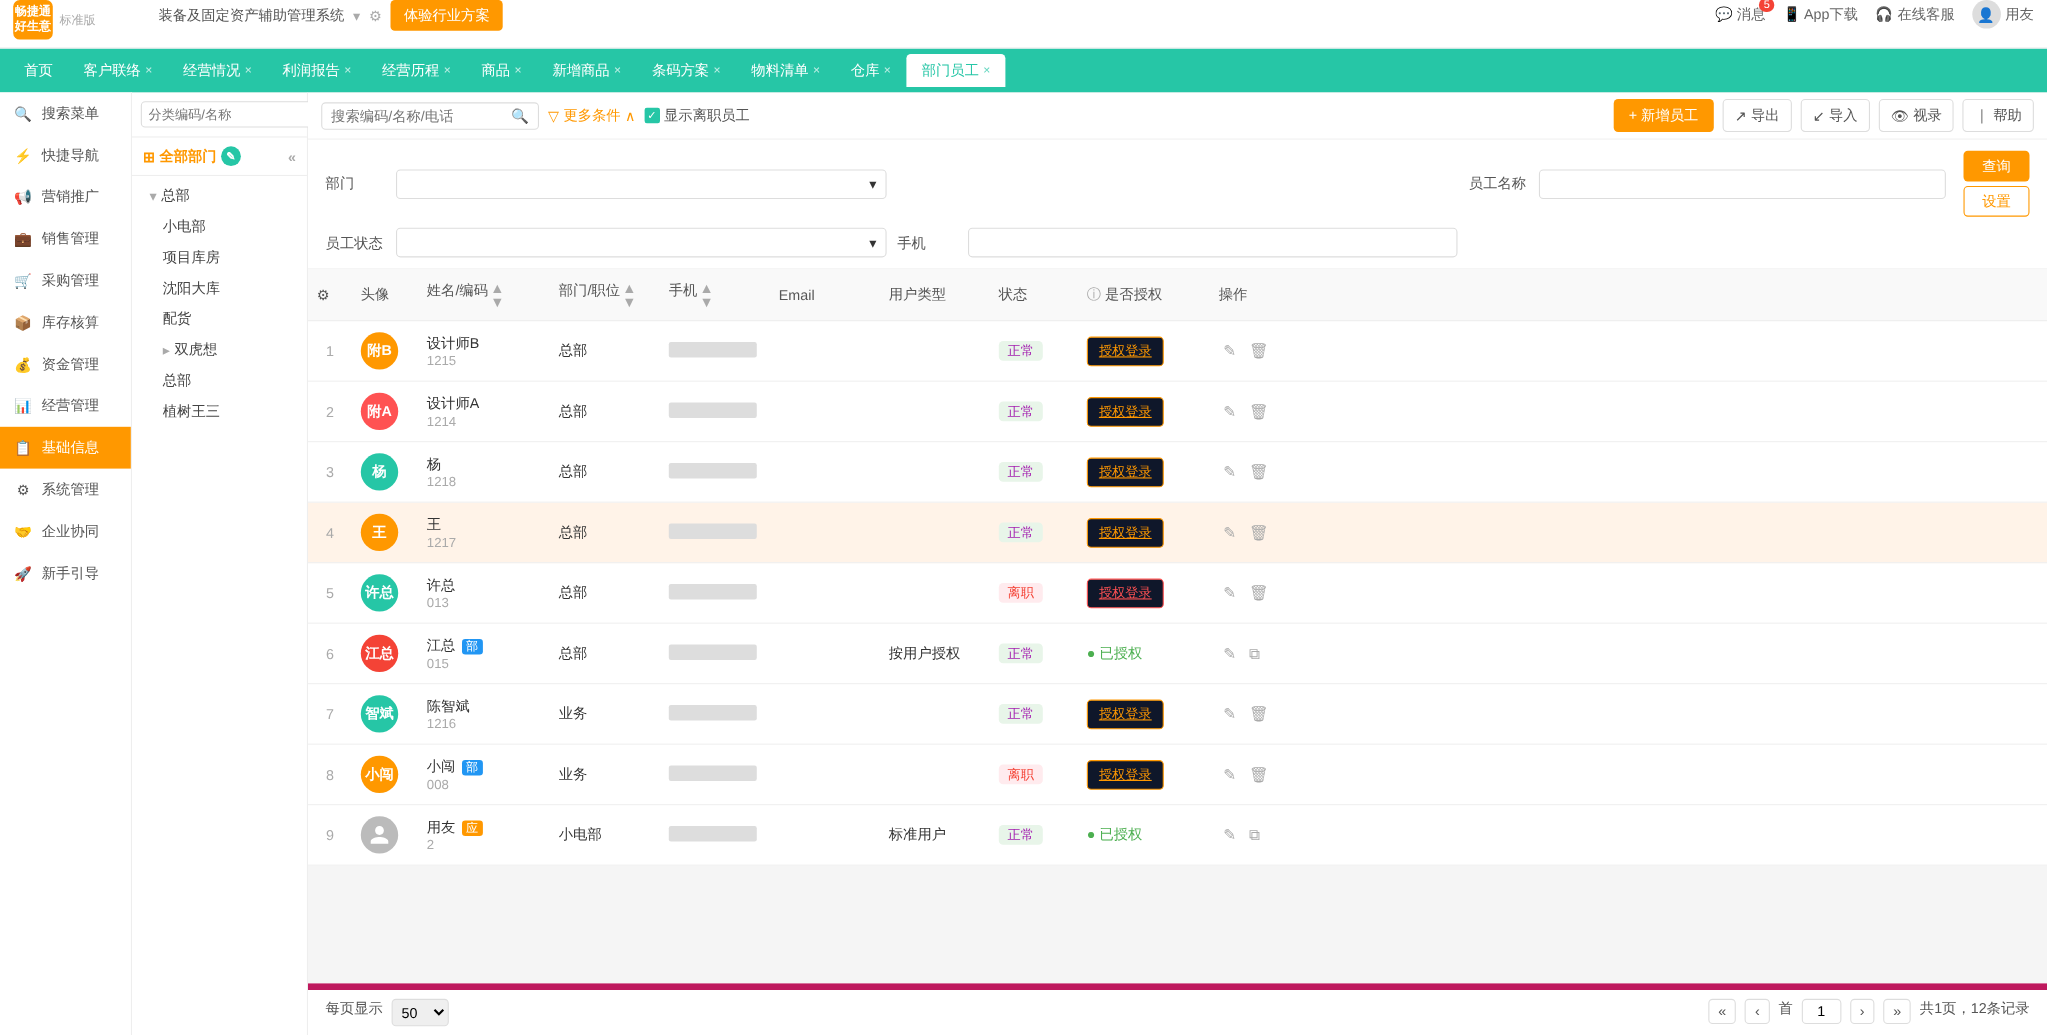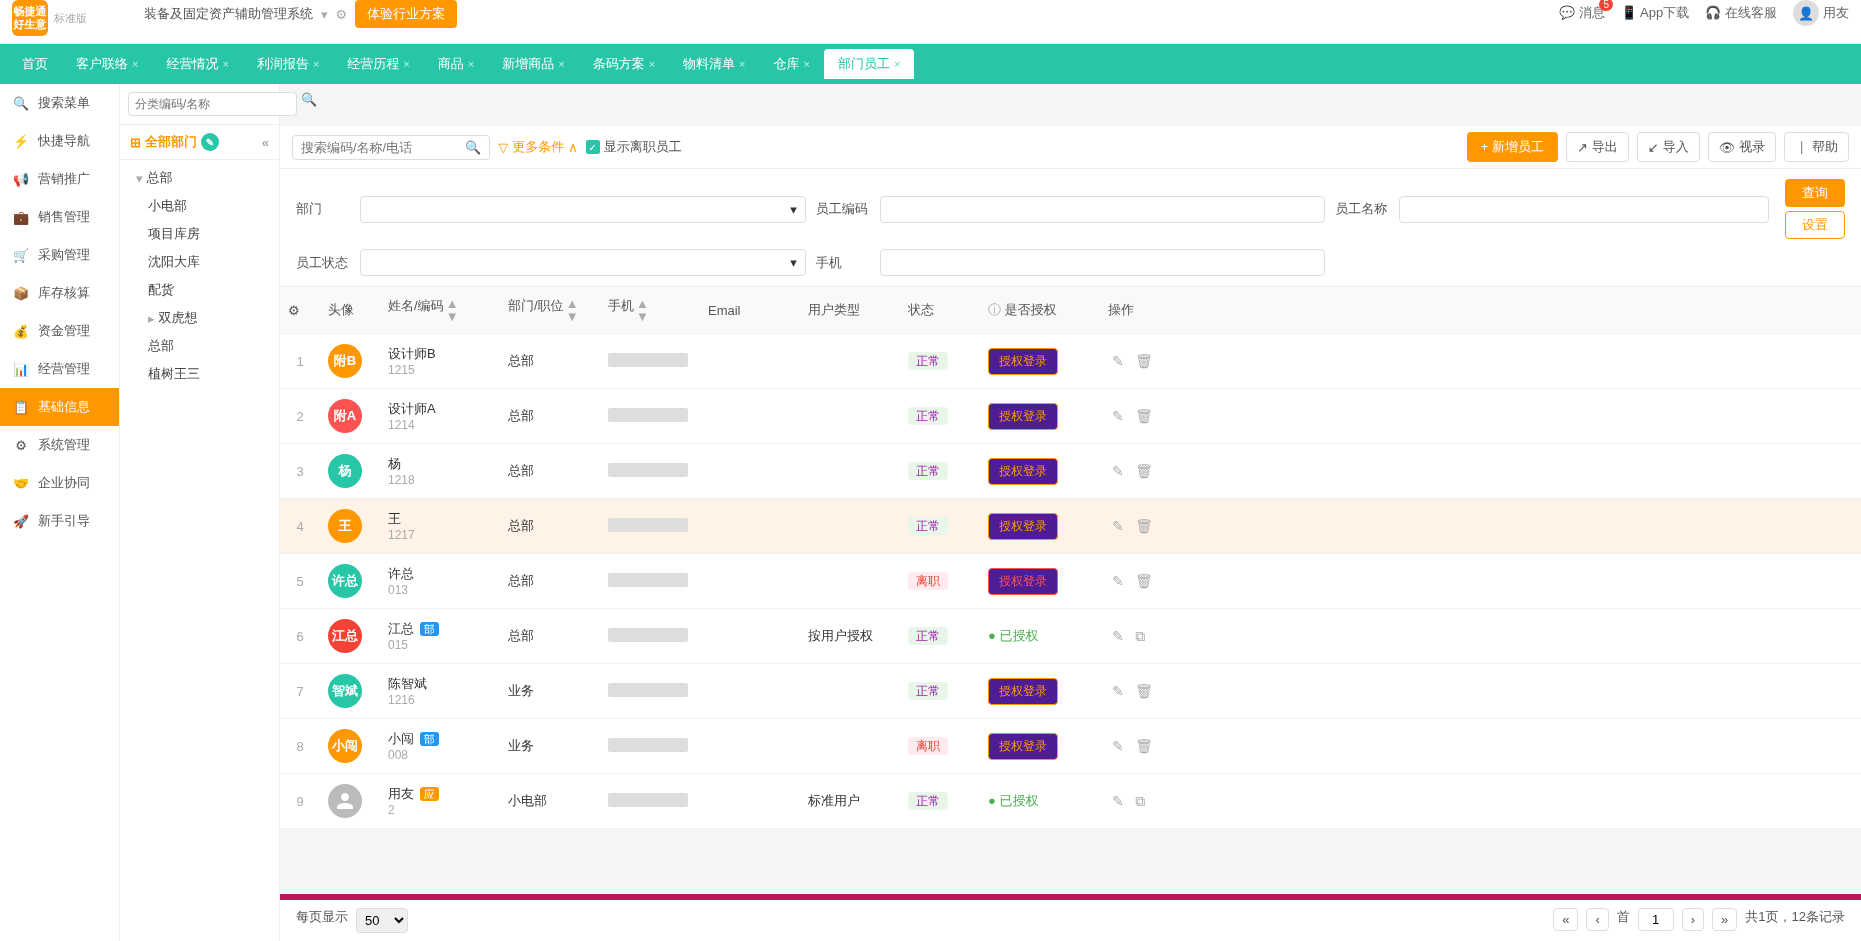--- a/index.html
+++ b/index.html
@@ -40,21 +40,21 @@
     .dept-panel { width: 160px; background: #fff; border-right: 1px solid #eee; display: flex; flex-direction: column; }
     .dept-search { padding: 8px; border-bottom: 1px solid #eee; display: flex; align-items: flex-start; gap: 4px; }
     .dept-search input { flex: 1; border: 1px solid #ddd; border-radius: 4px; padding: 4px 6px; font-size: 12px; }
     .dept-header { padding: 8px 10px; display: flex; align-items: center; justify-content: space-between; font-size: 13px; font-weight: bold; color: #ff9800; border-bottom: 1px solid #eee; }
     .dept-header-left { display: flex; align-items: center; gap: 4px; }
     .dept-tree { flex: 1; overflow-y: auto; padding: 4px 0; }
     .dept-node { padding: 5px 10px 5px 16px; cursor: pointer; font-size: 13px; color: #444; display: flex; align-items: center; gap: 4px; }
     .dept-node-indent { padding-left: 28px; }
 
     
-    .emp-area { flex: 1; display: flex; flex-direction: column; overflow: hidden; background: #f5f5f5; margin-top: 42px; }
+    .emp-area { flex: 1; display: flex; flex-direction: column; overflow: hidden; background: #f5f5f5; }
 
     
     .emp-toolbar { background: #fff; padding: 6px 12px; display: flex; align-items: center; gap: 8px; border-bottom: 1px solid #eee; }
     .search-box { display: flex; align-items: center; border: 1px solid #ddd; border-radius: 4px; padding: 4px 8px; background: #fff; gap: 4px; }
     .search-box input { border: none; outline: none; font-size: 13px; width: 160px; }
     .filter-btn { display: flex; align-items: center; gap: 4px; color: #ff9800; cursor: pointer; font-size: 13px; }
     .show-resign-checkbox { display: flex; align-items: center; gap: 4px; color: #555; font-size: 13px; cursor: pointer; }
     .spacer { flex: 1; }
     .btn-add-emp { background: #ff9800; color: white; border: none; border-radius: 4px; padding: 6px 14px; cursor: pointer; font-size: 13px; display: flex; align-items: center; gap: 4px; }
     .btn-outline { border: 1px solid #ddd; background: #fff; color: #555; border-radius: 4px; padding: 5px 10px; cursor: pointer; font-size: 13px; display: flex; align-items: center; gap: 4px; }
@@ -68,21 +68,21 @@
     .btn-query { background: #ff9800; color: white; border: none; border-radius: 4px; padding: 5px 16px; cursor: pointer; font-size: 13px; }
     .btn-reset { background: #fff; color: #ff9800; border: 1px solid #ff9800; border-radius: 4px; padding: 4px 16px; cursor: pointer; font-size: 13px; }
 
     
     .emp-table-wrap { flex: 1; overflow-y: auto; }
     table { width: 100%; border-collapse: collapse; background: #fff; }
     thead th { background: #f9f9f9; padding: 10px 8px; text-align: left; font-size: 13px; color: #555; font-weight: normal; border-bottom: 1px solid #eee; white-space: nowrap; }
     tbody td { padding: 10px 8px; font-size: 13px; color: #333; border-bottom: 1px solid #f0f0f0; vertical-align: middle; }
     tbody tr.highlighted { background: #fff3e8; }
     .avatar-circle { width: 34px; height: 34px; border-radius: 50%; display: flex; align-items: center; justify-content: center; color: white; font-size: 13px; font-weight: bold; }
-    .btn-auth { border: 1px solid #ff9800; color: #ff9800; background: #4c1d95; border-radius: 4px; padding: 4px 10px; cursor: pointer; font-size: 12px; white-space: nowrap; }
+    .btn-auth { border: 1px solid #ff9800; color: #ff9800; background: #0f172a; border-radius: 4px; padding: 4px 10px; cursor: pointer; font-size: 12px; white-space: nowrap; text-decoration: underline; }
     .btn-auth.resigned { border-color: #ff5252; color: #ff5252; }
     .status-normal { background: #e8f5e9; color: #a21caf; border-radius: 4px; padding: 2px 8px; font-size: 12px; }
     .status-resigned { background: #ffebee; color: #f44336; border-radius: 4px; padding: 2px 8px; font-size: 12px; }
     .authorized-dot { color: #4caf50; font-size: 13px; }
     .tag-dept { background: #2196f3; color: white; border-radius: 3px; padding: 1px 4px; font-size: 11px; margin-left: 2px; }
     .tag-apply { background: #ff9800; color: white; border-radius: 3px; padding: 1px 4px; font-size: 11px; margin-left: 2px; }
     .op-btn { background: none; border: none; cursor: pointer; color: #aaa; font-size: 14px; padding: 2px 4px; }
     .blurred-text { display: inline-block; width: 80px; height: 14px; background: #ddd; border-radius: 2px; }
 
     
@@ -315,24 +315,20 @@
           </button>
         </div>
 
         <div class="filter-panel" style="background:#fff;border-bottom:1px solid #eee;">
           <div class="filter-row">
             <span class="filter-label">部门</span>
             <div class="filter-select">
               <span></span>
               <span>▾</span>
             </div>
-          </div>
-          <div class="filter-row">
-            <span class="filter-label">员工编码</span>
-            <input class="filter-input" type="text" style="">
           </div>
           <div class="filter-row" style="grid-column:3; position:relative;">
             <span class="filter-label">员工名称</span>
             <input class="filter-input" type="text" style="width: calc(100% - 120px);">
             <div style="display:flex;flex-direction:column;gap:4px;margin-left:8px;">
               <button class="btn-query">查询</button>
               <button class="btn-reset">设置</button>
             </div>
           </div>
           <div class="filter-row">

